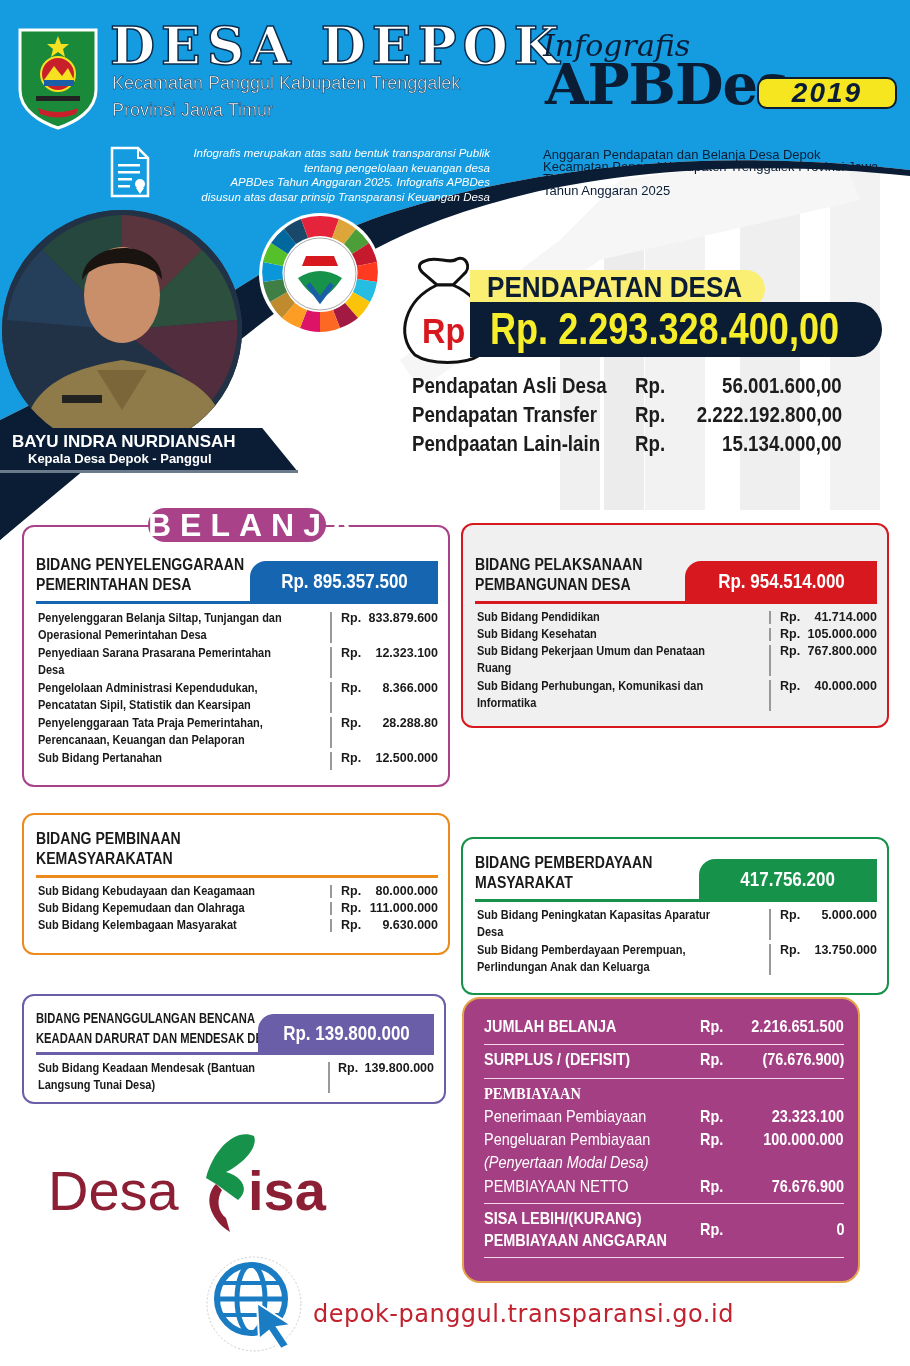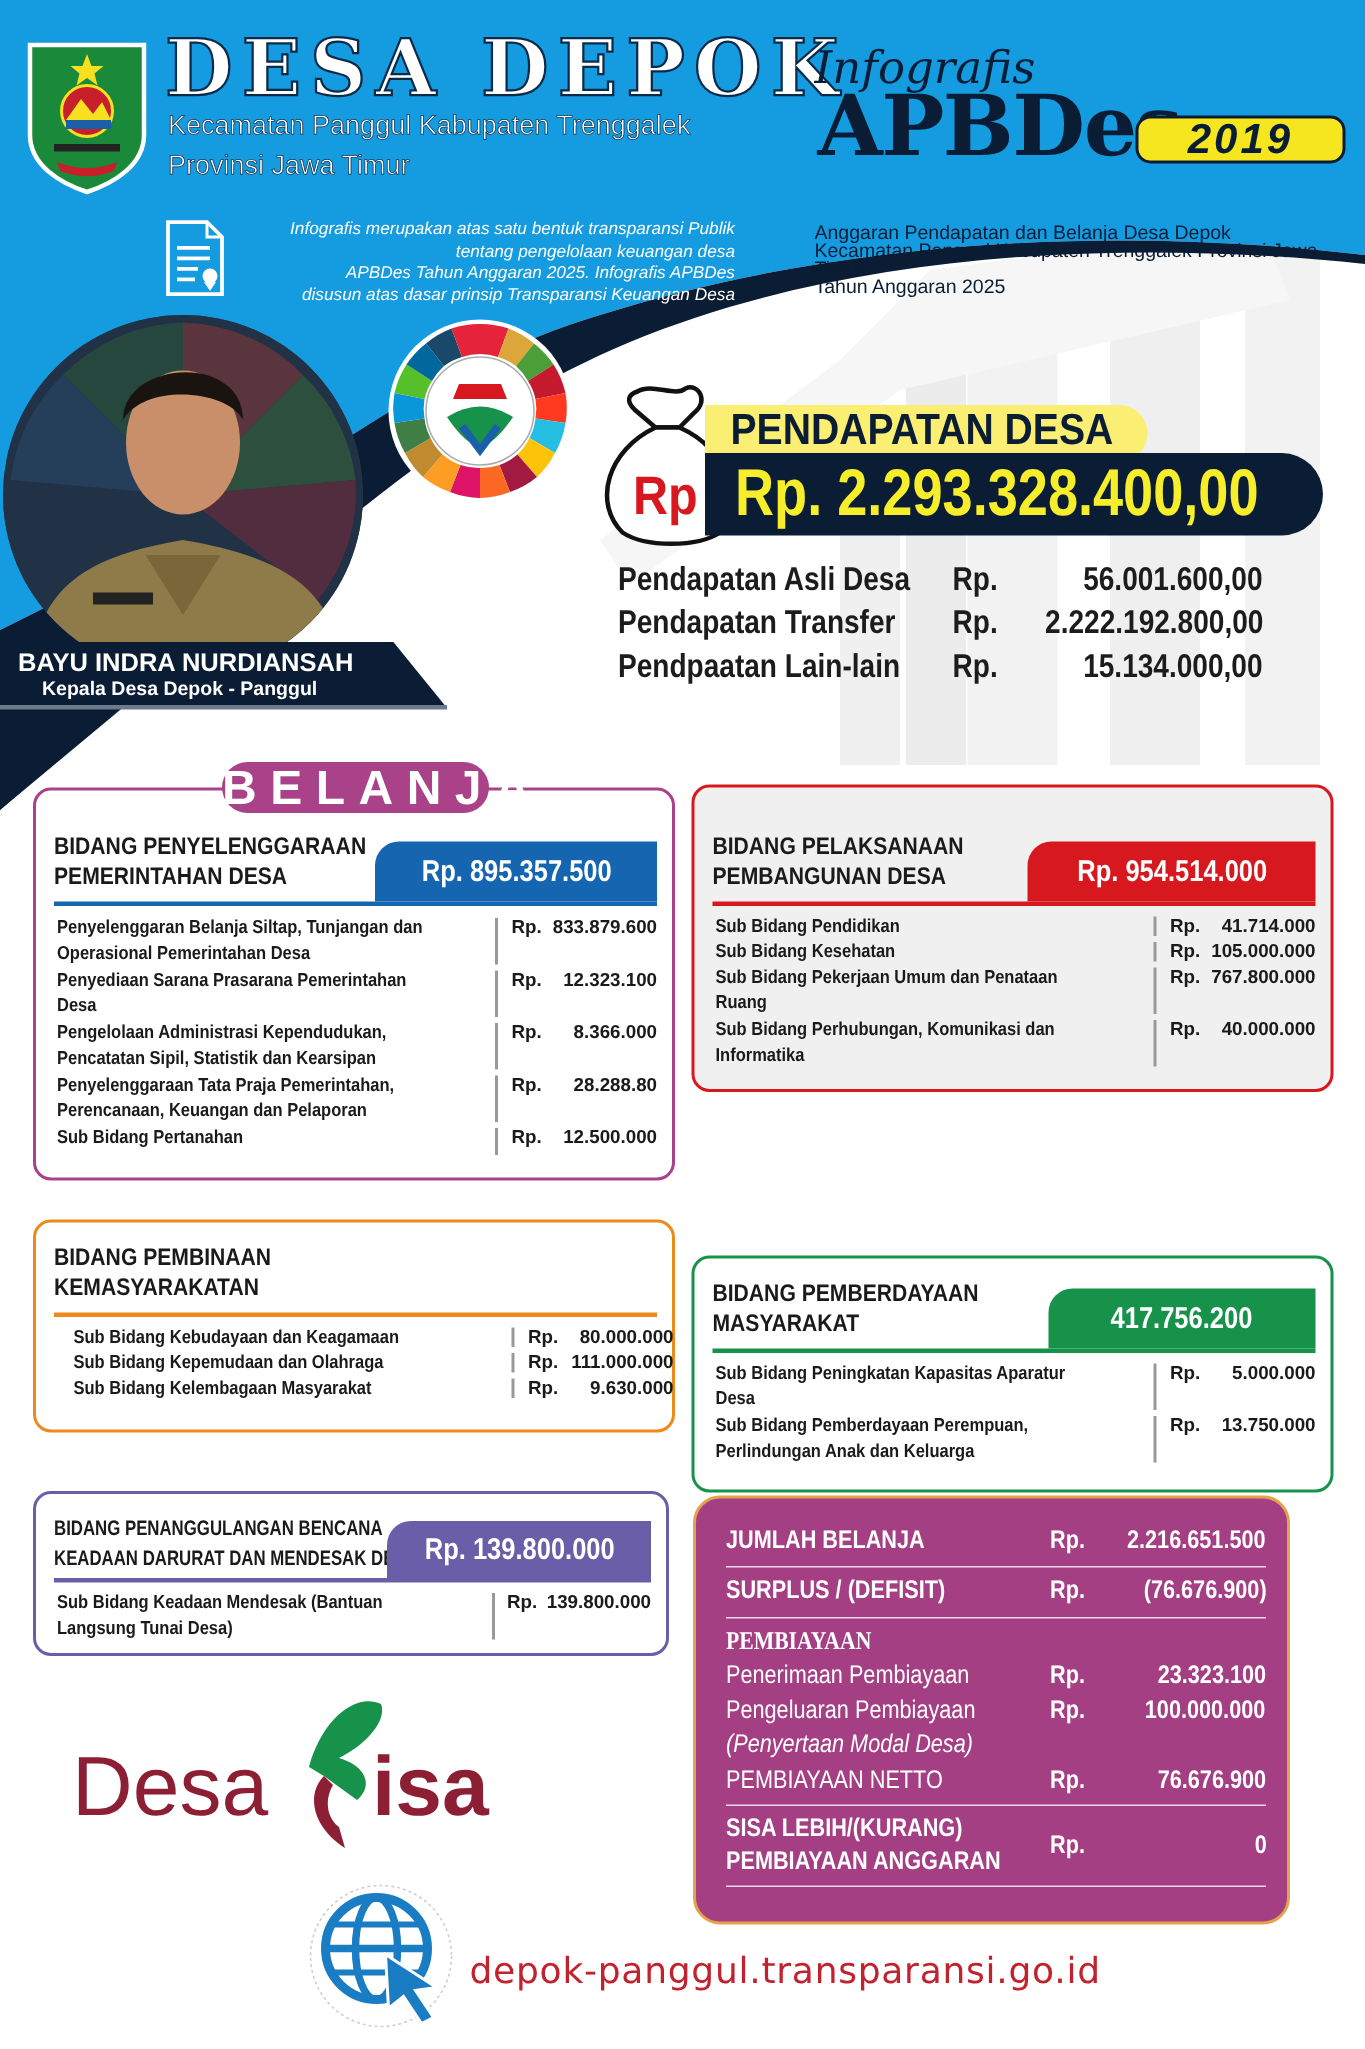--- a/index.html
+++ b/index.html
@@ -292,21 +292,21 @@
     </div>
   </div>
 </div>
 
 <div class="card" style="left:22px;top:813px;width:428px;height:142px;border-color:#ec8a1c;">
   <div class="card-title" style="left:12px;top:14px;">
     <div>BIDANG PEMBINAAN</div>
     <div>KEMASYARAKATAN</div>
   </div>
   <div class="card-rule" style="left:12px;top:60px;width:402px;background:#ec8a1c;"></div>
-  <div class="rows" style="left:14px;top:68px;width:400px;margin-left:11px;">
+  <div class="rows" style="left:14px;top:68px;width:400px;">
     <div class="row" style="height:17px">
       <span class="desc">Sub Bidang Kebudayaan dan Keagamaan</span>
       <span class="sep" style="left:292px"></span>
       <span class="rp" style="left:303px">Rp.</span>
       <span class="amt" style="right:0">80.000.000</span>
     </div>
     <div class="row" style="height:17px">
       <span class="desc">Sub Bidang Kepemudaan dan Olahraga</span>
       <span class="sep" style="left:292px"></span>
       <span class="rp" style="left:303px">Rp.</span>

